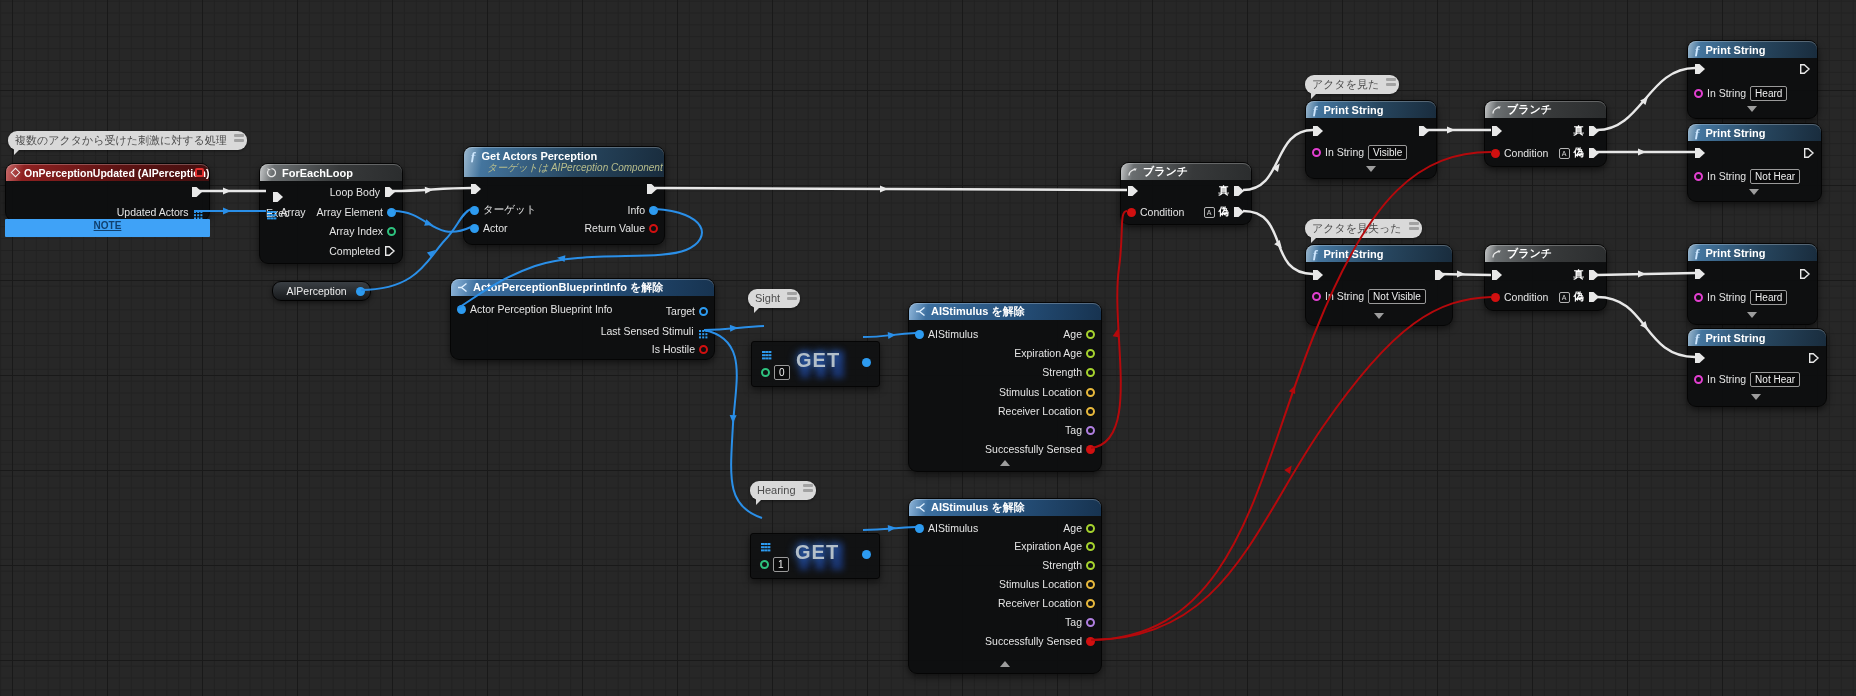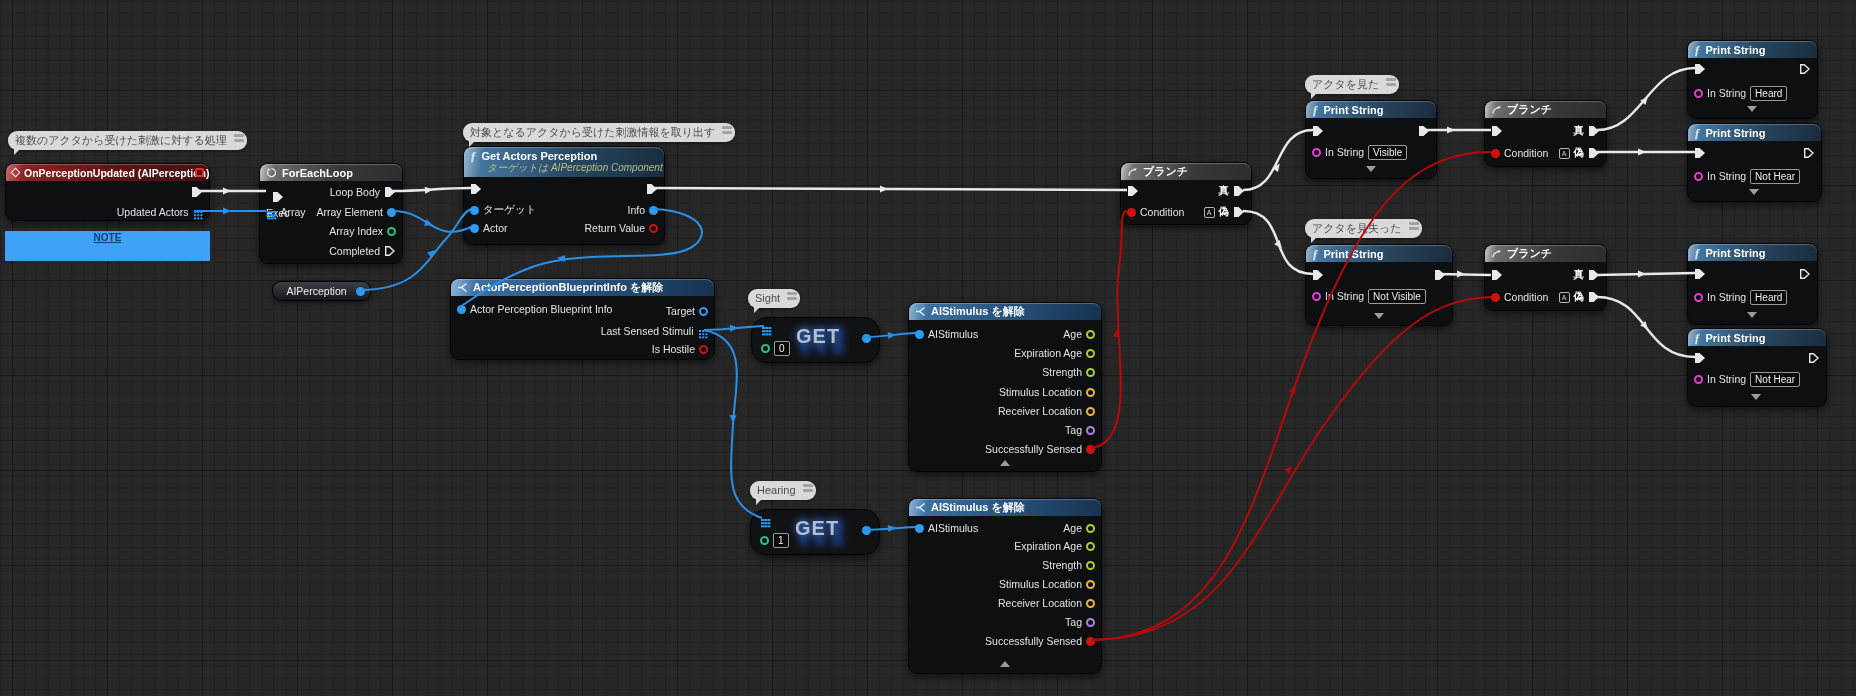--- a/index.html
+++ b/index.html
@@ -53,22 +53,22 @@
     font-size:10.5px;color:#ececec;box-shadow:0 2px 5px rgba(0,0,0,0.5);}
   .pill .dot{position:absolute;right:5px;}
   .notebar{position:absolute;background:#3fa2f7;color:#10406e;font-weight:bold;font-size:10px;text-align:center;
     line-height:13px;z-index:11;border-radius:1px;}
   .diam{flex:none;width:7px;height:7px;border:1.5px solid #f0f0f0;transform:rotate(45deg);box-sizing:border-box;}
   .redbadge{position:absolute;right:5px;top:4px;width:9px;height:9px;border:2px solid #e23030;background:#4d0d0d;
     border-radius:2px;box-sizing:border-box;}
   .ficon{flex:none;font-family:"Liberation Serif",serif;font-style:italic;font-weight:bold;color:#cfe8ff;font-size:13px;line-height:13px;}
   .abox{flex:none;width:9px;height:9px;border:1px solid #b5b5b5;border-radius:2px;font-size:7px;line-height:9px;
     text-align:center;color:#d5d5d5;font-weight:normal;}
-  .getnode{position:absolute;background:rgba(16,17,18,0.95);border:1px solid #050505;border-radius:16px;z-index:10;
-    box-shadow:0 3px 7px rgba(0,0,0,0.55);}
+  .getnode{position:absolute;background:rgba(16,17,18,0.95);border:1px solid #050505;border-radius:3px;z-index:10;
+    box-shadow:0 3px 7px rgba(0,0,0,0.55);margin-top:24px;}
   .getglow{position:absolute;left:48px;top:9px;width:44px;height:27px;opacity:0.5;filter:blur(3px);
     background:linear-gradient(90deg,#2456c8 0 10px,transparent 10px 16px,#2456c8 16px 26px,transparent 26px 32px,#2456c8 32px 44px);}
   .getlabel{position:absolute;left:44px;top:7px;font-size:20px;font-weight:bold;letter-spacing:1px;color:#b3bfc9;
     text-shadow:0 0 10px rgba(60,130,230,0.95);}
   svg.wires{position:absolute;left:0;top:0;z-index:30;pointer-events:none;}
   .wW{stroke:#e8e8e8;stroke-width:2.4;fill:none;}
   .wB{stroke:#2a8fe8;stroke-width:2;fill:none;}
   .wR{stroke:#b5090c;stroke-width:2;fill:none;}
   .aW{fill:#e8e8e8;}.aB{fill:#2a8fe8;}.aR{fill:#b5090c;}
   .lbl{color:#e4e4e4;}
@@ -79,27 +79,20 @@
 
 <div id="canvas">
 
   <div class="bubble" style="left:8px;top:131px;">
     <span>複数のアクタから受けた刺激に対する処理</span>
     <span class="bicons">
         <i></i>
         <i></i>
       </span>
   </div>
-  <div class="bubble" style="left:463px;top:123px;">
-    <span>対象となるアクタから受けた刺激情報を取り出す</span>
-    <span class="bicons">
-        <i></i>
-        <i></i>
-      </span>
-  </div>
   <div class="bubble" style="left:748px;top:289px;">
     <span>Sight</span>
     <span class="bicons">
         <i></i>
         <i></i>
       </span>
   </div>
   <div class="bubble" style="left:750px;top:481px;">
     <span>Hearing</span>
     <span class="bicons">
@@ -131,21 +124,21 @@
     <div class="p R" style="top:21px;">
       <svg class="xp" width="12" height="12">
           <path d="M1 1h4.5L11 6 5.5 11H1z" fill="#e8e8e8"></path>
         </svg>
     </div>
     <div class="p R cBlue" style="top:41px;">
       <span class="lbl">Updated Actors</span>
       <span class="gridpin"></span>
     </div>
   </div>
-  <div class="notebar" style="left:5px;top:231px;width:205px;height:30px;text-decoration:underline;">NOTE</div>
+  <div class="notebar" style="left:5px;top:219px;width:205px;height:18px;text-decoration:underline;">NOTE</div>
 
   <div class="node" style="left:259px;top:163px;width:142px;height:99px;">
     <div class="hdr hdr-macro">
       <svg class="xp" width="11" height="11" viewBox="0 0 11 11">
           <path d="M5.5 1.6a4 4 0 1 1-3.4 1.9" fill="none" stroke="#e8e8e8" stroke-width="1.3"></path>
           <path d="M1.2 1.2l1.2 2.6 2.4-1.4z" fill="#e8e8e8"></path>
         </svg>
       <span>ForEachLoop</span>
     </div>
     <div class="p L" style="top:27px;flex-direction:column;">

